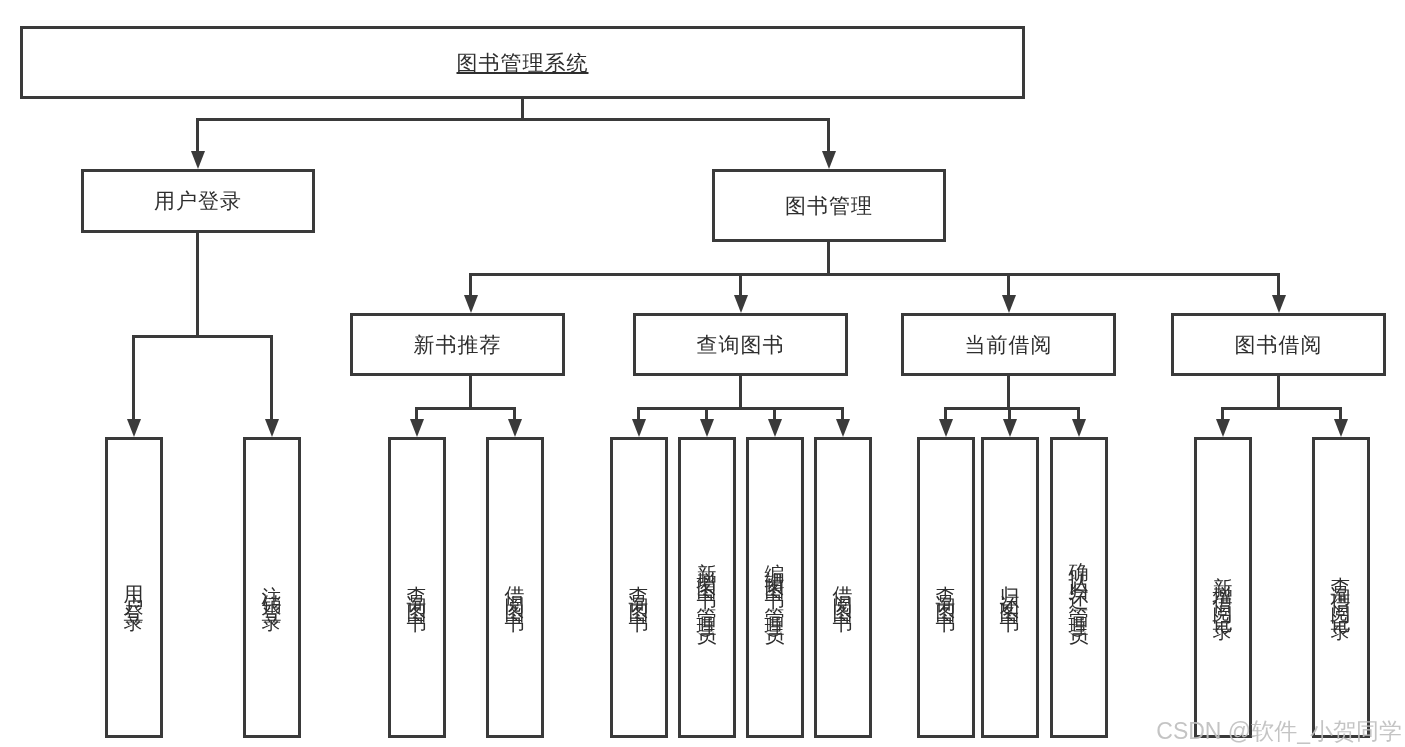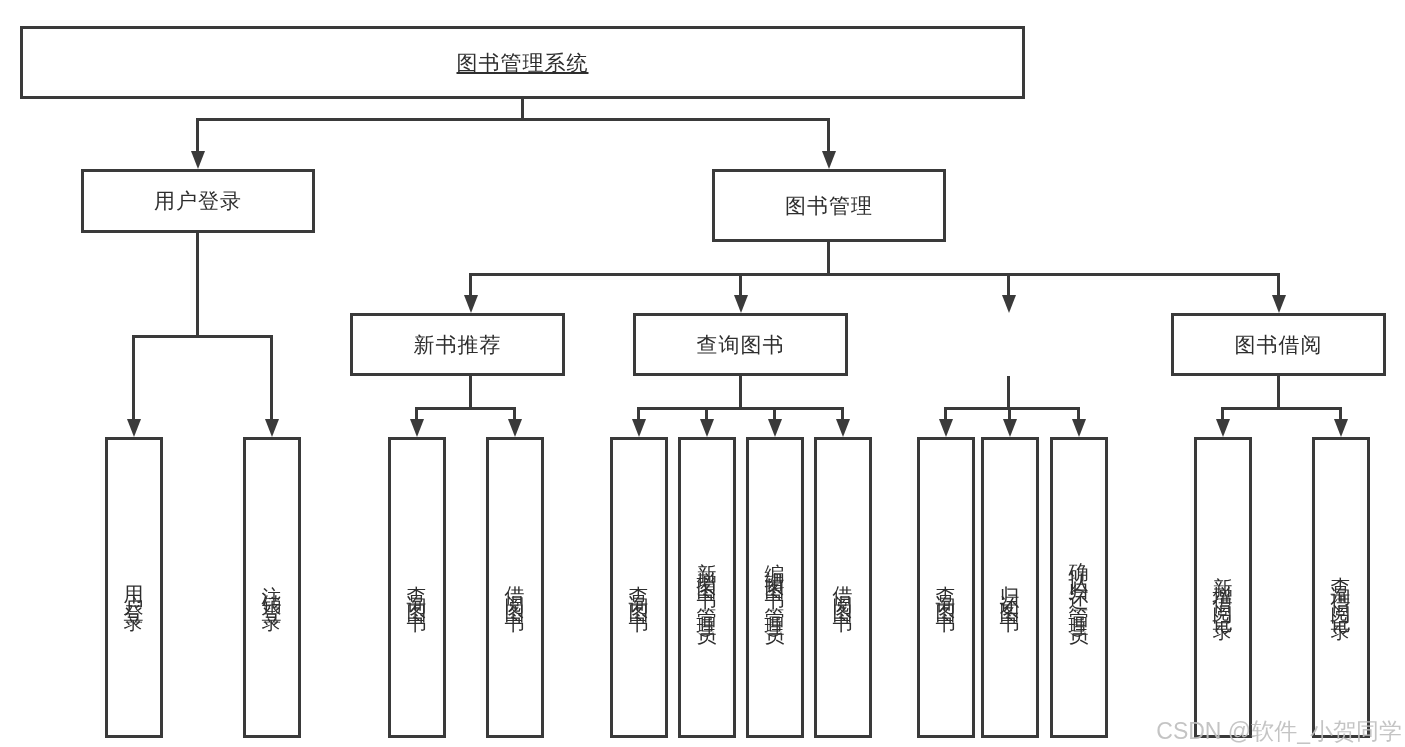--- a/index.html
+++ b/index.html
@@ -114,20 +114,23 @@
   <div class="box" style="left:712px;top:169px;width:234px;height:73px;">
     <span class="hlabel">图书管理</span>
   </div>
 
   <div class="box" style="left:350px;top:313px;width:215px;height:63px;">
     <span class="hlabel">新书推荐</span>
   </div>
   <div class="box" style="left:633px;top:313px;width:215px;height:63px;">
     <span class="hlabel">查询图书</span>
   </div>
+  <div class="box" style="left:901px;top:313px;width:215px;height:63px;">
+    <span class="hlabel">当前借阅</span>
+  </div>
   <div class="box" style="left:1171px;top:313px;width:215px;height:63px;">
     <span class="hlabel">图书借阅</span>
   </div>
 
   <div class="box" style="left:105px;top:437px;width:58px;height:301px;">
     <span class="vlabel">用户登录</span>
   </div>
   <div class="box" style="left:243px;top:437px;width:58px;height:301px;">
     <span class="vlabel">注销登录</span>
   </div>

